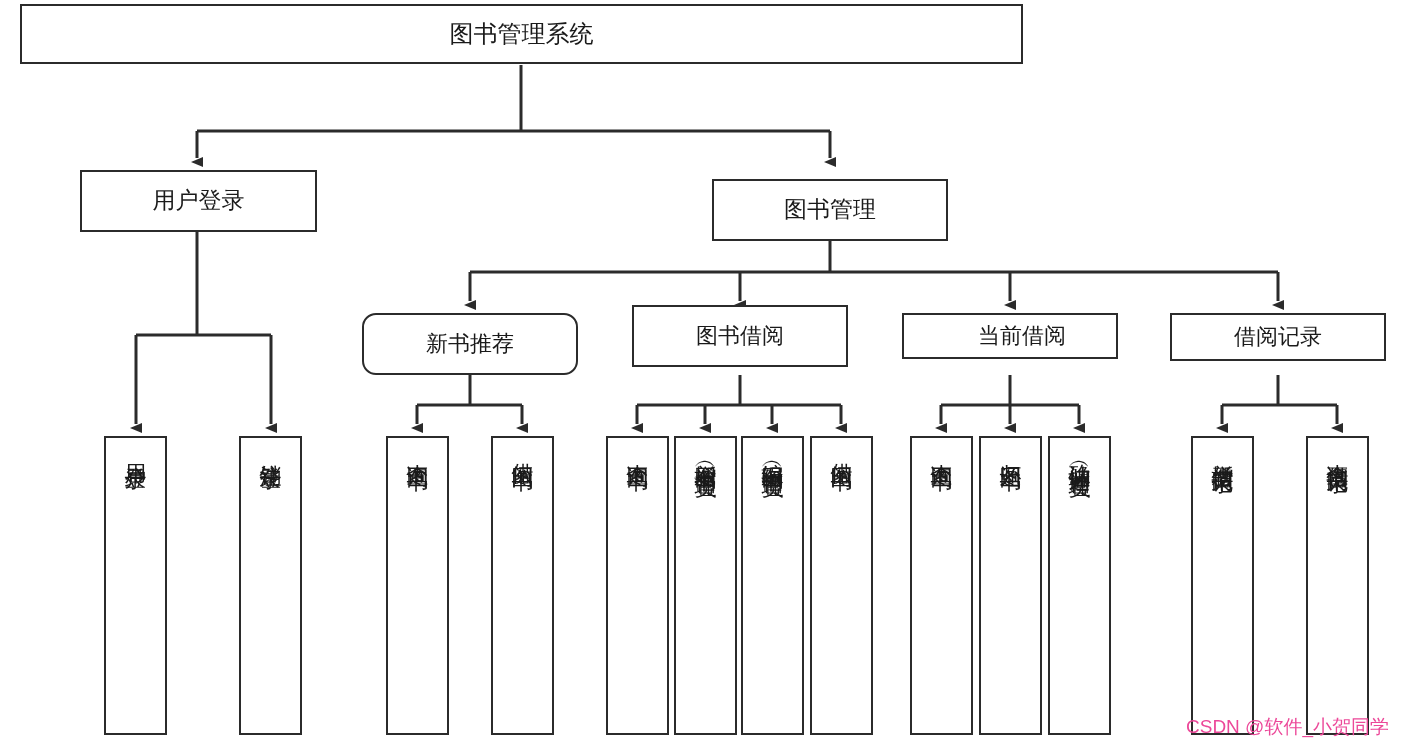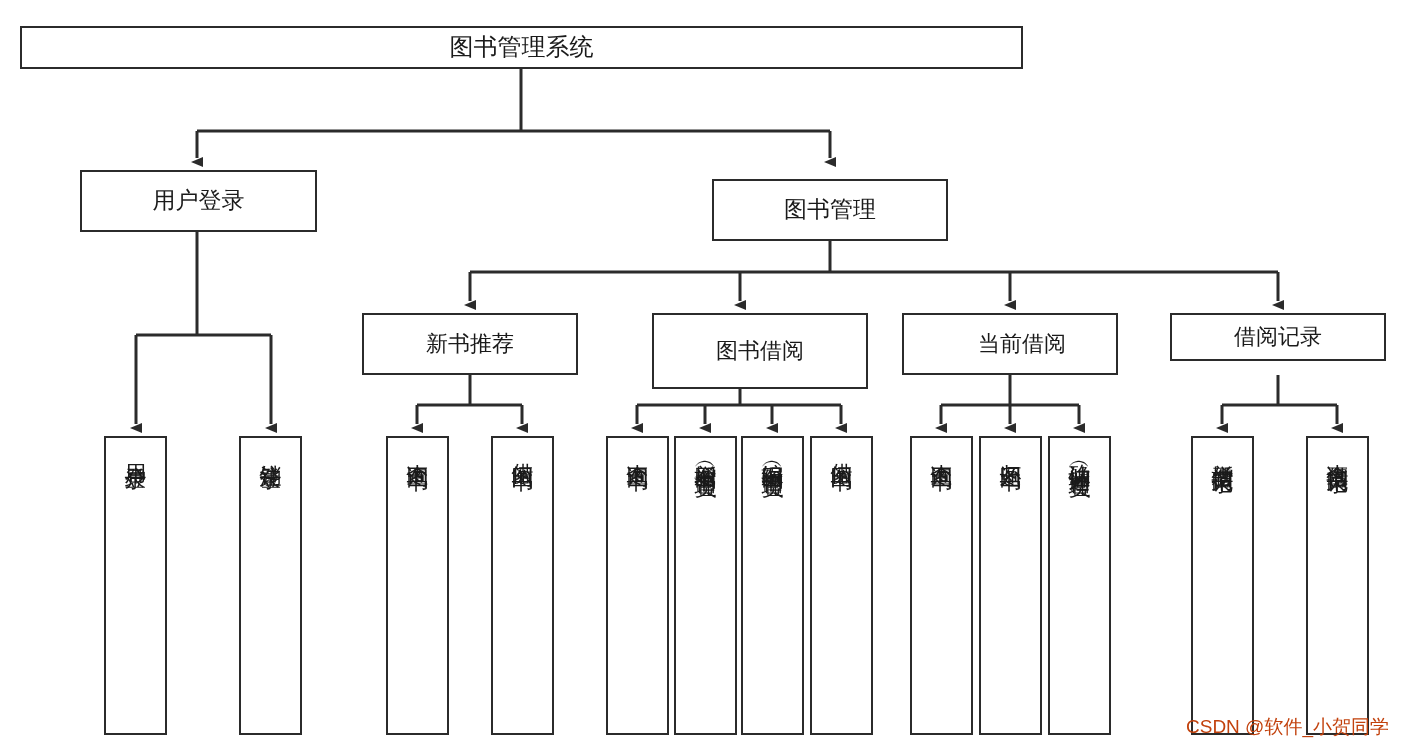--- a/index.html
+++ b/index.html
@@ -59,21 +59,21 @@
     writing-mode: vertical-rl;
     text-orientation: upright;
     letter-spacing: 2px;
     line-height: 1;
   }
   .watermark {
     position: absolute;
     left: 1186px;
     top: 714px;
     font-size: 19px;
-    color: #c2410c;
+    color: #ec4899;
     font-family: "Liberation Sans", "DejaVu Sans", sans-serif;
     white-space: pre;
     pointer-events: none;
   }
 </style>
 </head>
 <body>
 
 <div id="diagram-root">
 
@@ -122,38 +122,38 @@
       <path d="M 1079 405 L 1079 424" marker-end="url(#arrowhead)"></path>
 
       <path d="M 1278 375 L 1278 405"></path>
       <path d="M 1222 405 L 1337 405"></path>
       <path d="M 1222 405 L 1222 424" marker-end="url(#arrowhead)"></path>
       <path d="M 1337 405 L 1337 424" marker-end="url(#arrowhead)"></path>
 
     </g>
   </svg>
 
-  <div class="node-box node-root" style="left:20px; top:26px; width:1003px; height:43px;">
+  <div class="node-box node-root" style="left:20px; top:4px; width:1003px; height:60px;">
     <span class="node-label">图书管理系统</span>
   </div>
 
   <div class="node-box node-level1" style="left:80px; top:170px; width:237px; height:62px;">
     <span class="node-label">用户登录</span>
   </div>
   <div class="node-box node-level1" style="left:712px; top:179px; width:236px; height:62px;">
     <span class="node-label">图书管理</span>
   </div>
 
-  <div class="node-box node-level2" style="left:362px; top:313px; width:216px; height:62px;">
+  <div class="node-box node-level2" style="left:362px; top:313px; width:216px; height:62px;border-radius:14px;">
     <span class="node-label">新书推荐</span>
   </div>
-  <div class="node-box node-level2" style="left:632px; top:313px; width:216px; height:76px;margin-left:20px;">
+  <div class="node-box node-level2" style="left:632px; top:305px; width:216px; height:62px;">
     <span class="node-label">图书借阅</span>
   </div>
-  <div class="node-box node-level2" style="left:902px; top:313px; width:216px; height:62px;padding-left:24px;">
+  <div class="node-box node-level2" style="left:902px; top:313px; width:216px; height:46px;padding-left:24px;">
     <span class="node-label">当前借阅</span>
   </div>
   <div class="node-box node-level2" style="left:1170px; top:313px; width:216px; height:48px;">
     <span class="node-label">借阅记录</span>
   </div>
 
   <div class="node-box node-leaf" style="left:104px; top:436px; width:63px; height:299px;">
     <span class="node-label">用户登录</span>
   </div>
   <div class="node-box node-leaf" style="left:239px; top:436px; width:63px; height:299px;">

